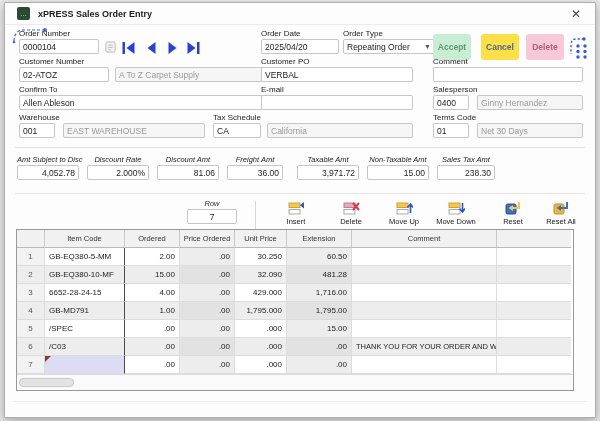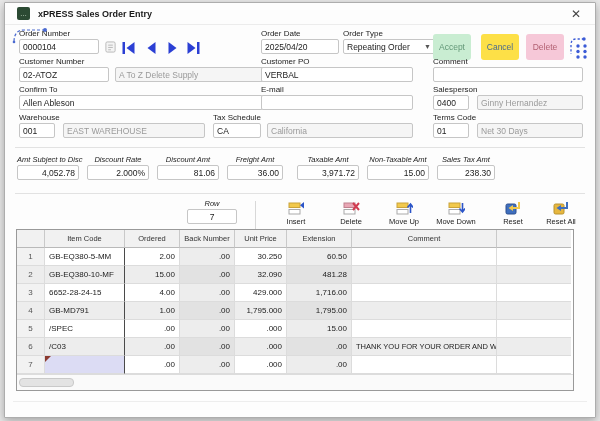--- a/index.html
+++ b/index.html
@@ -17,21 +17,21 @@
   .title { font-size:9px; font-weight:700; color:#1b1b1b; }
   .close { position:absolute; right:12px; top:4px; font-size:12px; color:#444;
            width:14px; height:14px; text-align:center; line-height:14px; cursor:default; }
   .lbl { position:absolute; font-size:8px; color:#222; white-space:nowrap; }
   .inp { position:absolute; height:15px; background:#fff; border:1px solid #c6c6c6;
          border-radius:2px; font-size:8.5px; color:#222; padding:0 3px;
          display:flex; align-items:center; white-space:nowrap; overflow:hidden; }
   .dis { background:#f5f5f5; color:#9a9a9a; }
   .sel-arrow { margin-left:auto; font-size:7px; color:#555; }
   .btn { position:absolute; top:31px; width:38px; height:26px; border:none; border-radius:3px;
-         font-family:"Liberation Sans", sans-serif; font-size:8.5px; font-weight:400;
+         font-family:"Liberation Sans", sans-serif; font-size:8.5px; font-weight:700;
          display:flex; align-items:center; justify-content:center; cursor:default; }
   .btn-accept { background:#c9edd2; color:#639878; }
   .btn-cancel { background:#fde047; color:#4a6a8f; }
   .btn-delete { background:#f6c8d8; color:#b26072; }
   .navbtn { position:absolute; top:39px; width:15px; height:12px; cursor:default; }
   .hr { position:absolute; left:10px; right:10px; height:1px; background:#e2e2e2; }
   .tlbl { position:absolute; font-size:7.5px; color:#222; width:62px; text-align:center; white-space:nowrap;font-style:italic; }
   .tbox { position:absolute; top:162px; height:15px; border:1px solid #c6c6c6; border-radius:2px;
           font-size:8.5px; display:flex; align-items:center; justify-content:flex-end;
           padding:0 3px; background:#fff; color:#222; }
@@ -127,21 +127,21 @@
     <circle cx="11" cy="10" r="1.7" fill="#3b5bd6"></circle>
       <circle cx="18" cy="10" r="1.7" fill="#3b5bd6"></circle>
     <circle cx="11" cy="15.5" r="1.7" fill="#3b5bd6"></circle>
       <circle cx="18" cy="15.5" r="1.7" fill="#3b5bd6"></circle>
     <circle cx="11" cy="21" r="1.7" fill="#3b5bd6"></circle>
       <circle cx="18" cy="21" r="1.7" fill="#3b5bd6"></circle>
   </svg>
 
   <div class="lbl" style="left:14px;top:54px">Customer Number</div>
   <div class="inp" style="left:14px;top:64px;width:90px">02-ATOZ</div>
-  <div class="inp dis" style="left:110px;top:64px;width:150px">A To Z Delete Supply</div>
+  <div class="inp dis" style="left:110px;top:64px;width:150px">A To Z Carpet Supply</div>
   <div class="lbl" style="left:256px;top:54px">Customer PO</div>
   <div class="inp" style="left:256px;top:64px;width:152px">VERBAL</div>
   <div class="lbl" style="left:428px;top:54px">Comment</div>
   <div class="inp" style="left:428px;top:64px;width:150px"></div>
 
   <div class="lbl" style="left:14px;top:82px">Confirm To</div>
   <div class="inp" style="left:14px;top:92px;width:244px">Allen Ableson</div>
   <div class="lbl" style="left:256px;top:82px">E-mail</div>
   <div class="inp" style="left:256px;top:92px;width:152px"></div>
   <div class="lbl" style="left:428px;top:82px">Salesperson</div>
@@ -228,21 +228,21 @@
       <polygon points="8,4 3.5,7 8,10" fill="#3f6fbe"></polygon>
     </svg>
     <div class="tlab">Reset All</div>
   </div>
 
   <div class="grid">
     <div class="grow ghead">
       <div class="c"></div>
       <div class="c">Item Code</div>
       <div class="c">Ordered</div>
-      <div class="c">Back Number</div>
+      <div class="c">Price Ordered</div>
       <div class="c">Unit Price</div>
       <div class="c">Extension</div>
       <div class="c">Comment</div>
       <div class="c last"></div>
     </div>
 
     <div class="grow gbody">
       <div class="c rnum">1</div>
       <div class="c item">GB-EQ380-5-MM</div>
       <div class="c right">2.00</div>

